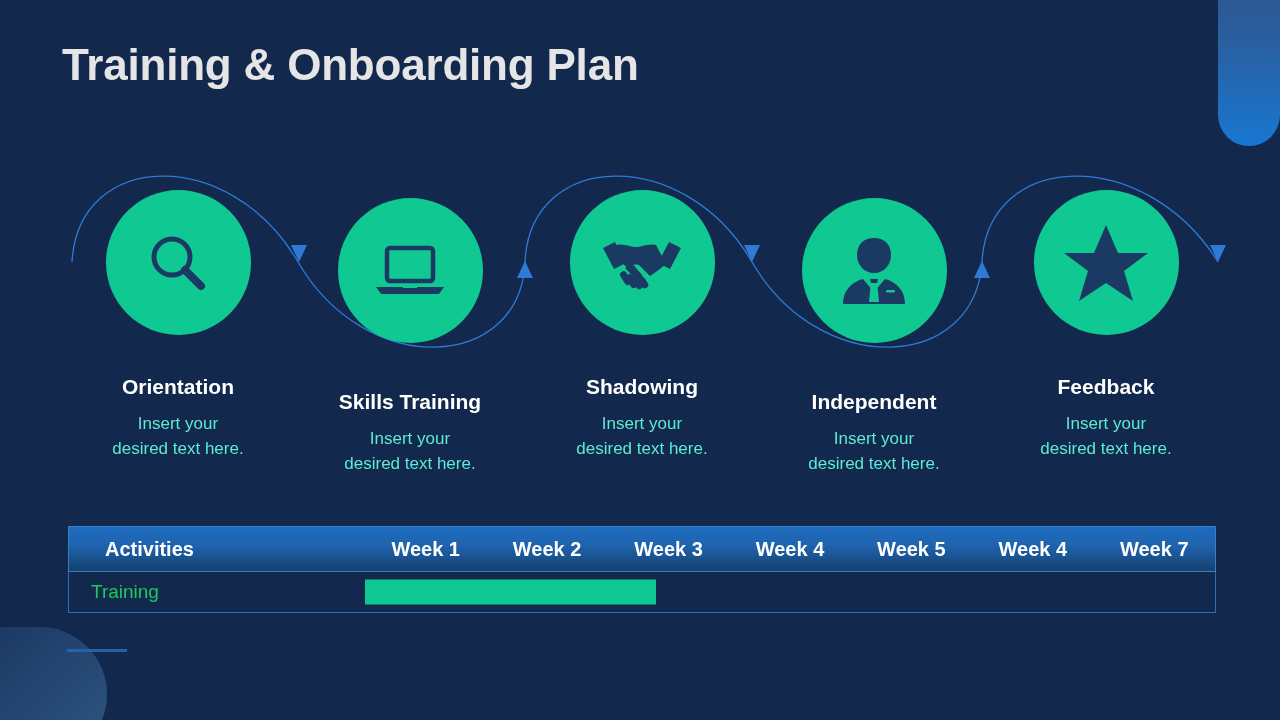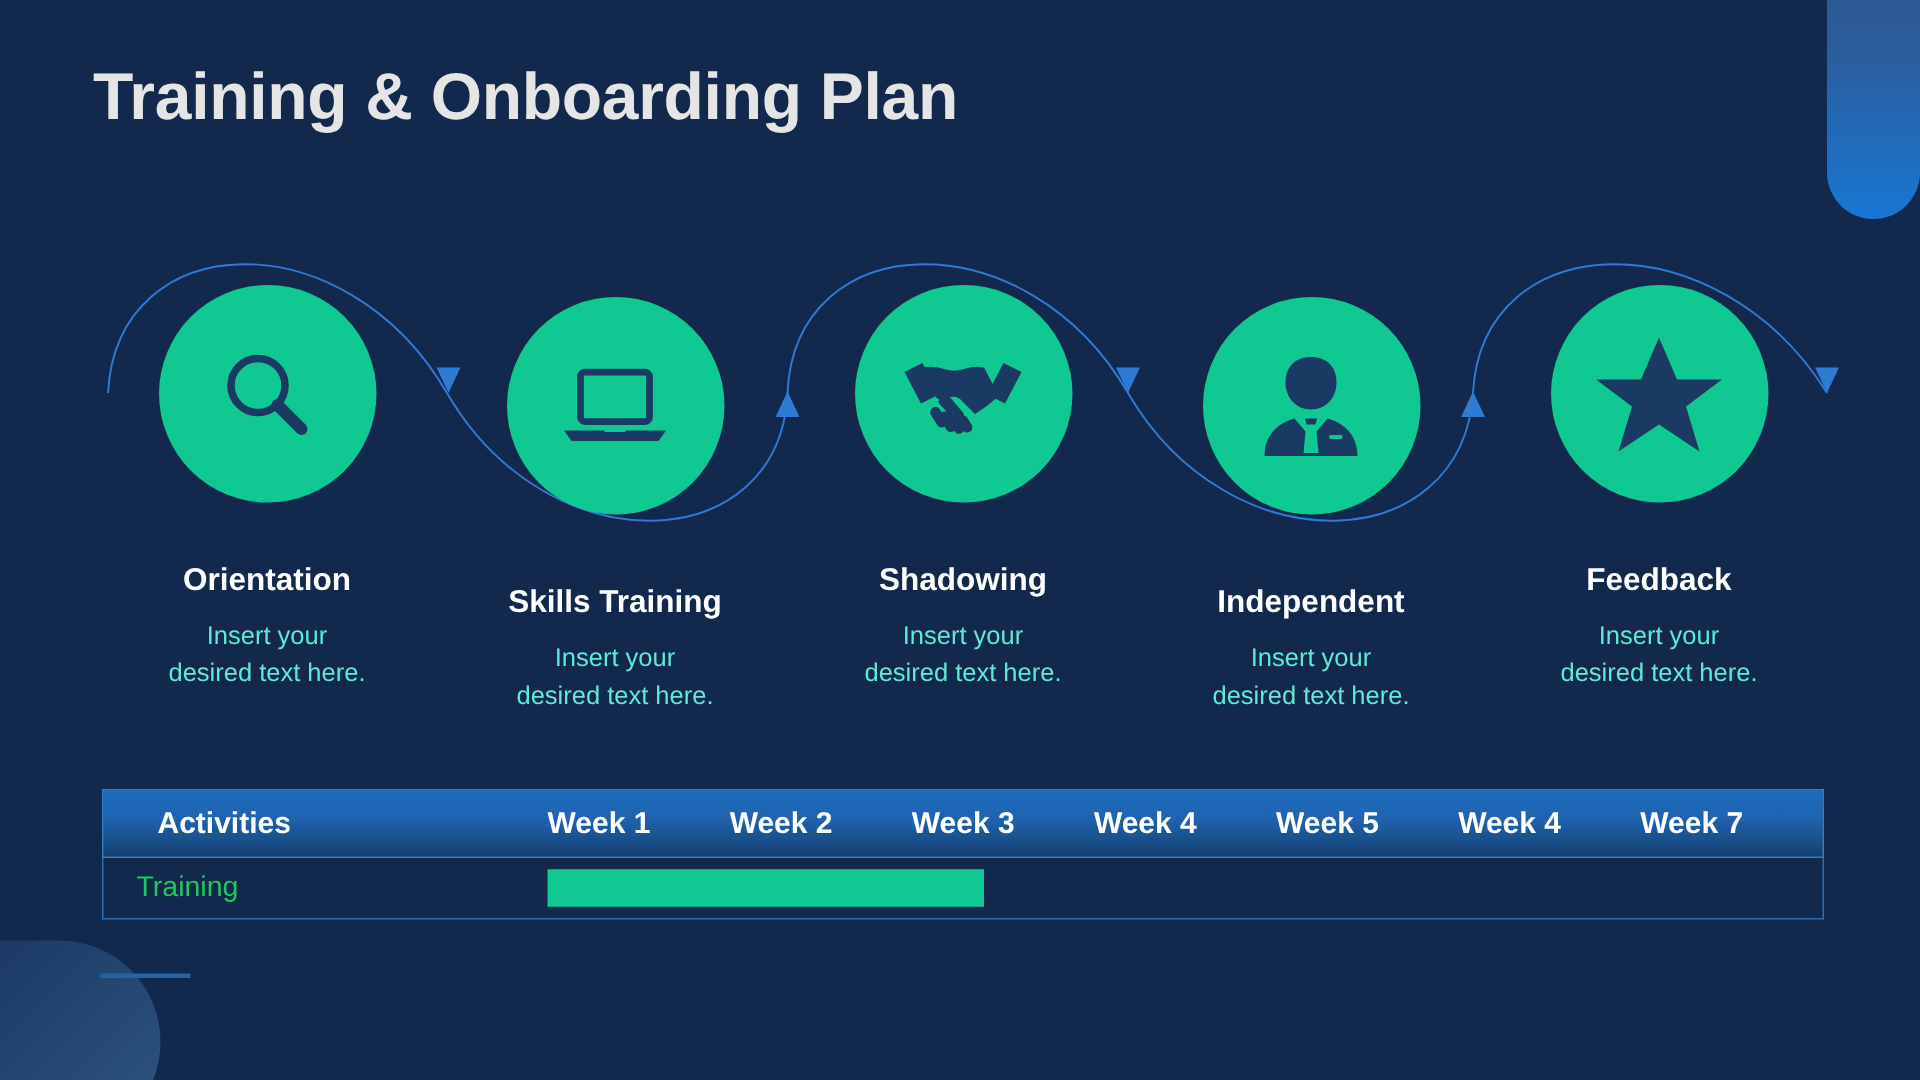--- a/index.html
+++ b/index.html
@@ -104,21 +104,21 @@
     display: flex;
     align-items: center;
     height: 46px;
     background: linear-gradient(180deg, #1e6cc0 0%, #1f63ae 42%, #14416f 100%);
     border: 1px solid #3a7fc4;
   }
   .th {
     font-size: 20px;
     font-weight: bold;
     color: #ffffff;
-    text-align: left;
+    text-align: center;
     white-space: nowrap;
   }
   .th.activities {
     flex: 0 0 296px;
     text-align: left;
     padding-left: 36px;
   }
   .th.week { flex: 1 1 0; }
 
   .trow {

